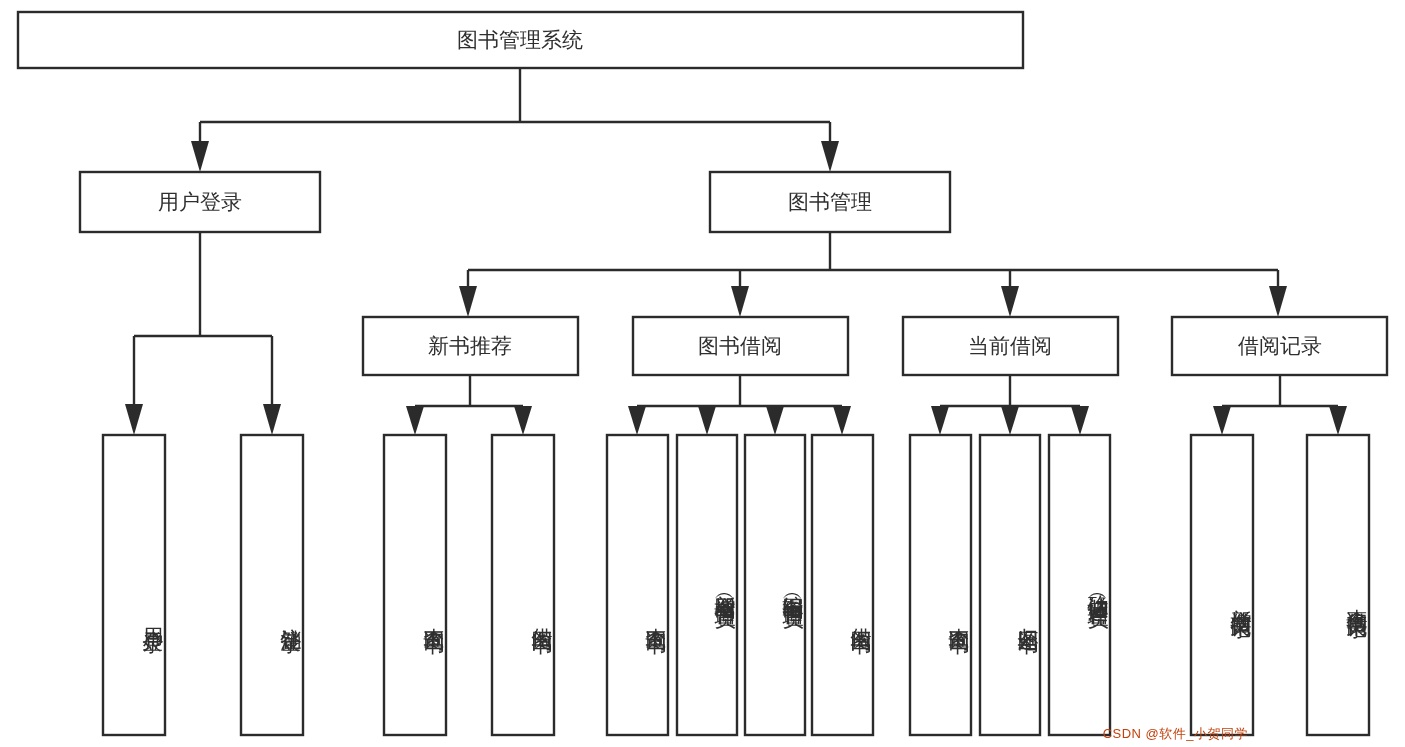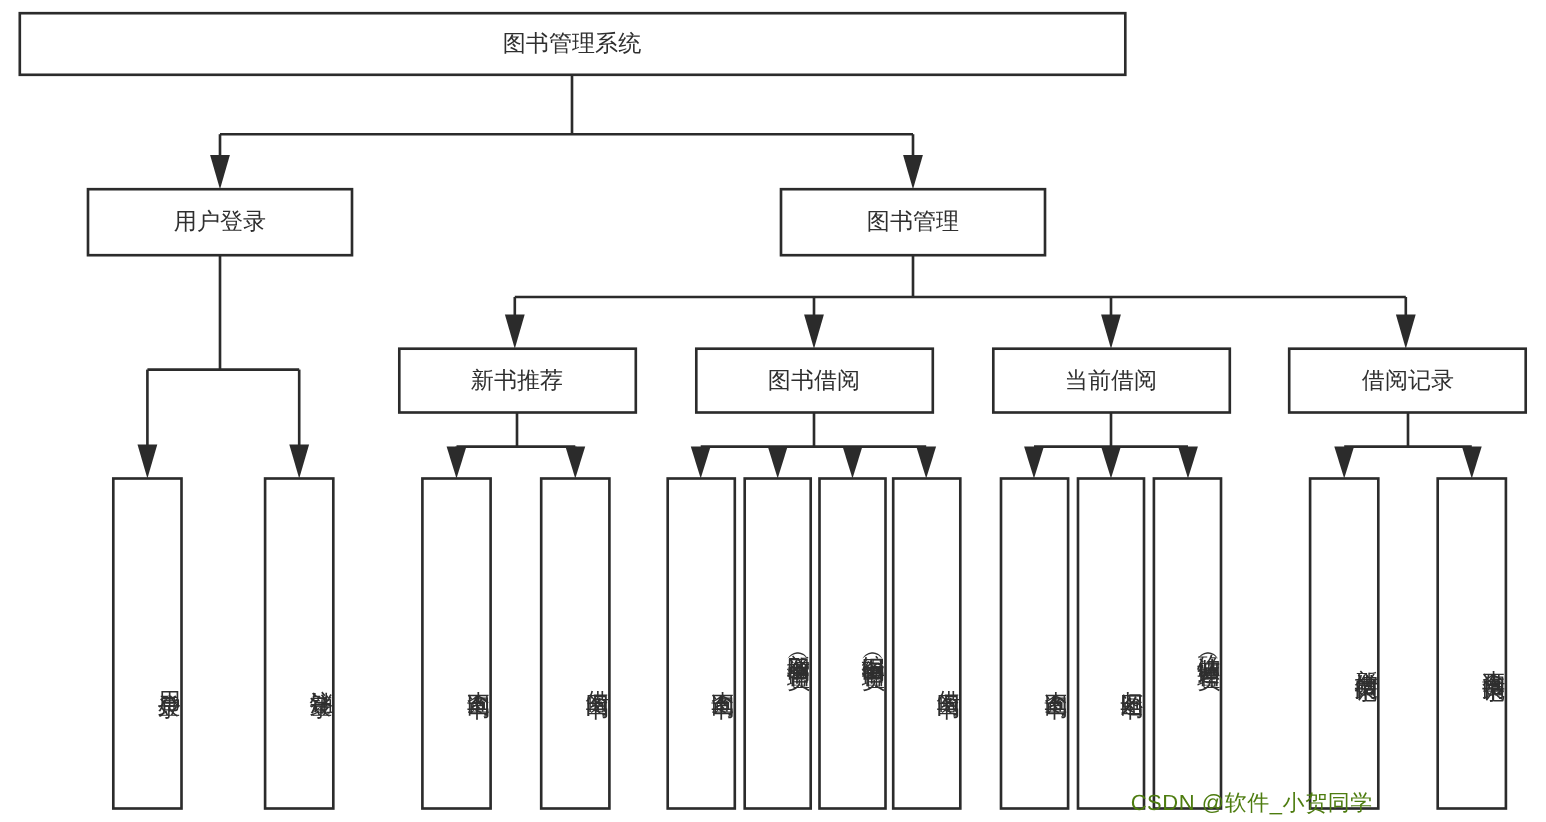--- a/index.html
+++ b/index.html
@@ -64,22 +64,22 @@
     text-align: center;
     white-space: normal;
     pointer-events: none;
     overflow: hidden;
   }
   .watermark {
     position: absolute;
     right: 8px;
     bottom: 4px;
     font-family: "Liberation Sans", "DejaVu Sans", sans-serif;
-    font-size: 20px;
-    color: #4d7c0f;
+    font-size: 13px;
+    color: #c2410c;
     letter-spacing: 0.5px;
     white-space: nowrap;
   }
 </style>
 </head>
 <body>
 
 <div id="diagram-root">
 
   <svg id="flow-svg" viewBox="0 0 1405 747">

